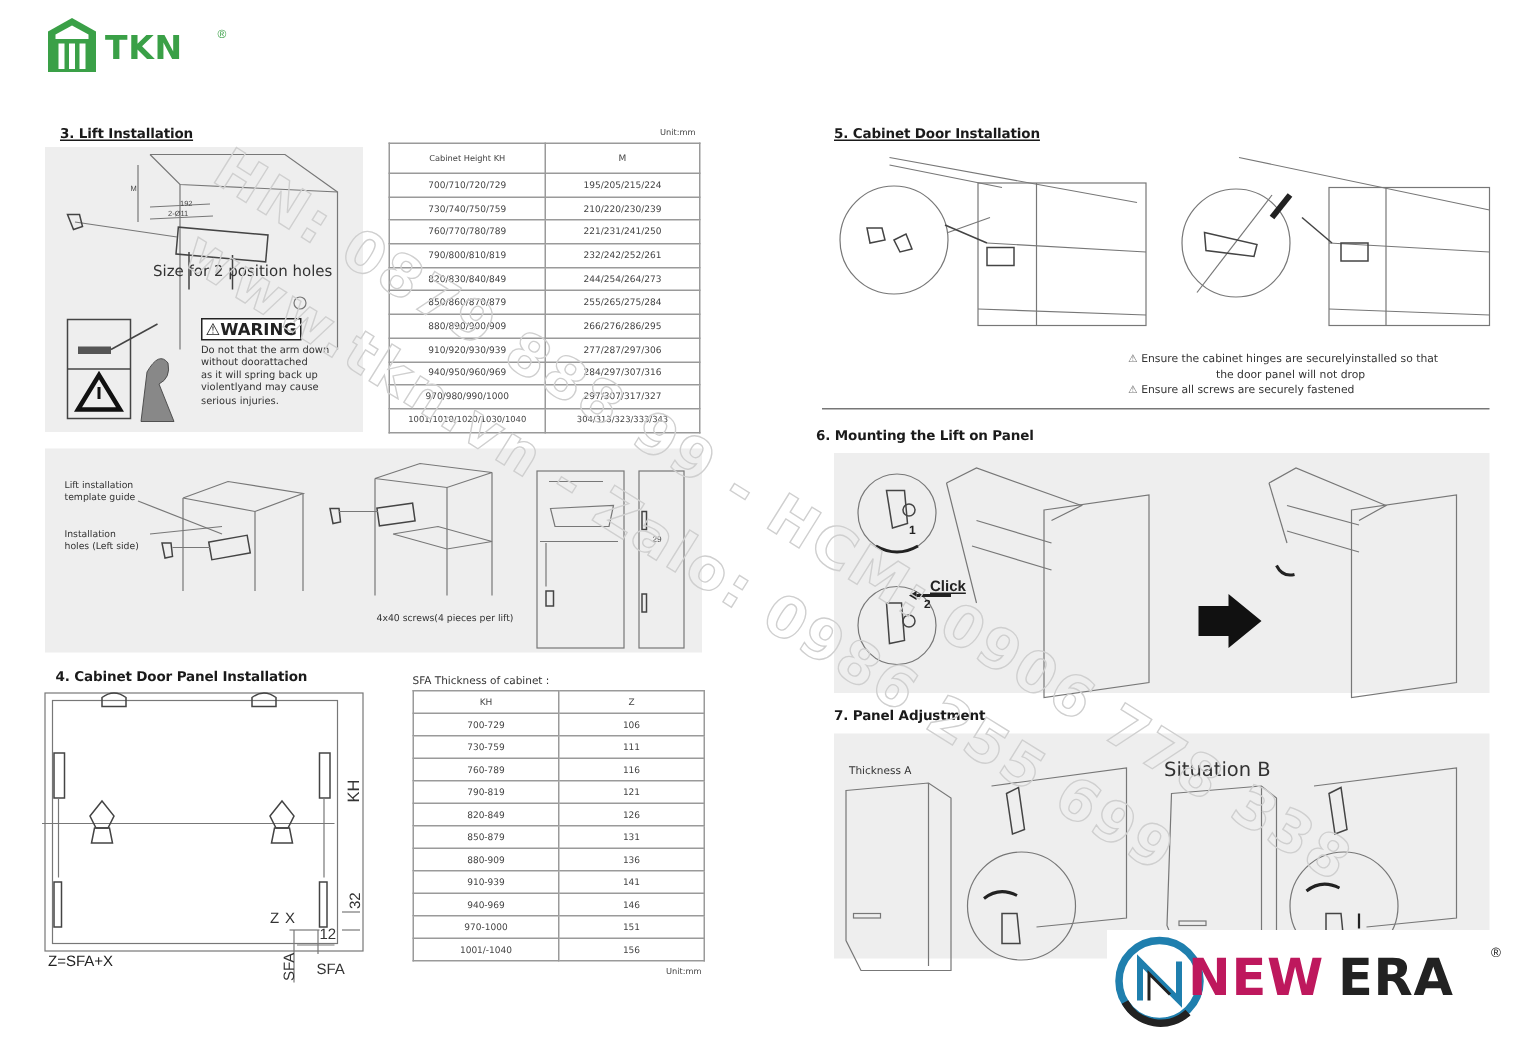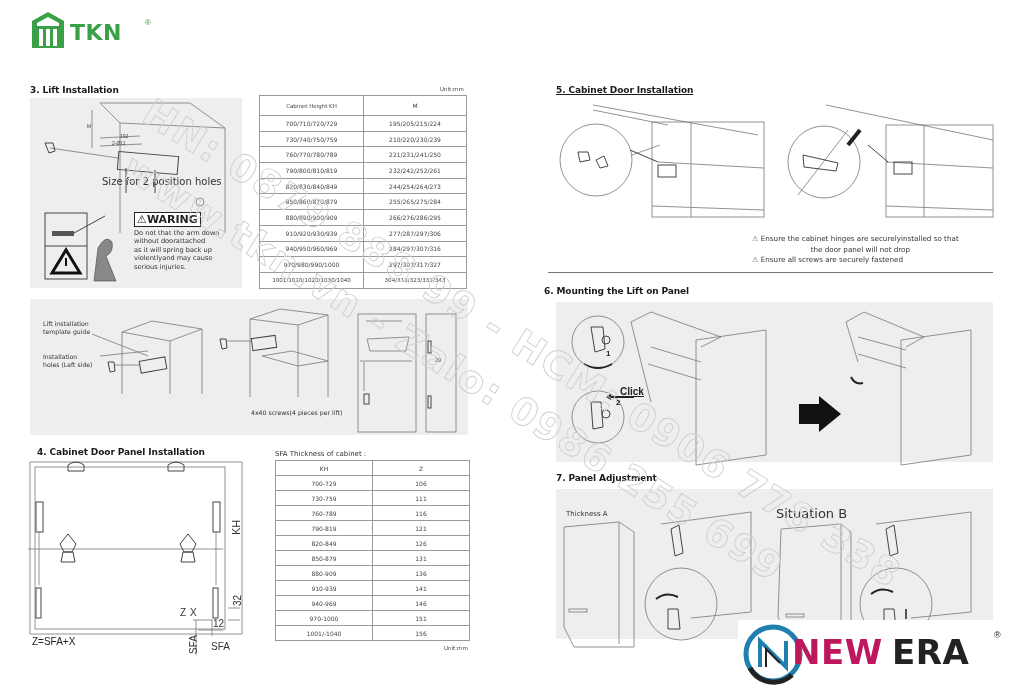--- a/index.html
+++ b/index.html
@@ -28,21 +28,21 @@
     <polygon points="18,2 34,11 34,38 2,38 2,11" fill="#3aa047"></polygon>
     <polygon points="18,7 29,13 29,16 7,16 7,13" fill="#fff"></polygon>
     <rect x="9" y="19" width="4" height="17" fill="#fff"></rect>
     <rect x="16" y="19" width="4" height="17" fill="#fff"></rect>
     <rect x="23" y="19" width="4" height="17" fill="#fff"></rect>
   </svg>
   <span class="abs logo-tkn" style="left:40px;top:10px;">TKN</span>
   <span class="abs" style="left:115px;top:8px;font-size:8px;color:#3aa047;">®</span>
 </div>
 
-<div class="abs h" style="left:30px;top:85px;">3. Lift Installation</div>
+<div class="abs h" style="left:40px;top:85px;text-decoration:underline;">3. Lift Installation</div>
 
 <div class="abs panel" style="left:30px;top:98px;width:212px;height:190px;">
   <svg width="212" height="190" style="left:0;top:0;">
     <polyline class="ln" points="70,5 90,25 195,30 195,135"></polyline>
     <polyline class="ln" points="70,5 160,5 195,30"></polyline>
     <line class="ln" x1="90" y1="25" x2="90" y2="135"></line>
     <line class="ln" x1="62" y1="12" x2="62" y2="50"></line>
     <line class="ln" x1="70" y1="40" x2="110" y2="38"></line>
     <line class="ln" x1="70" y1="48" x2="112" y2="46"></line>
     <rect class="lnd" x="88" y="56" width="60" height="18" transform="rotate(5 118 65)"></rect>

